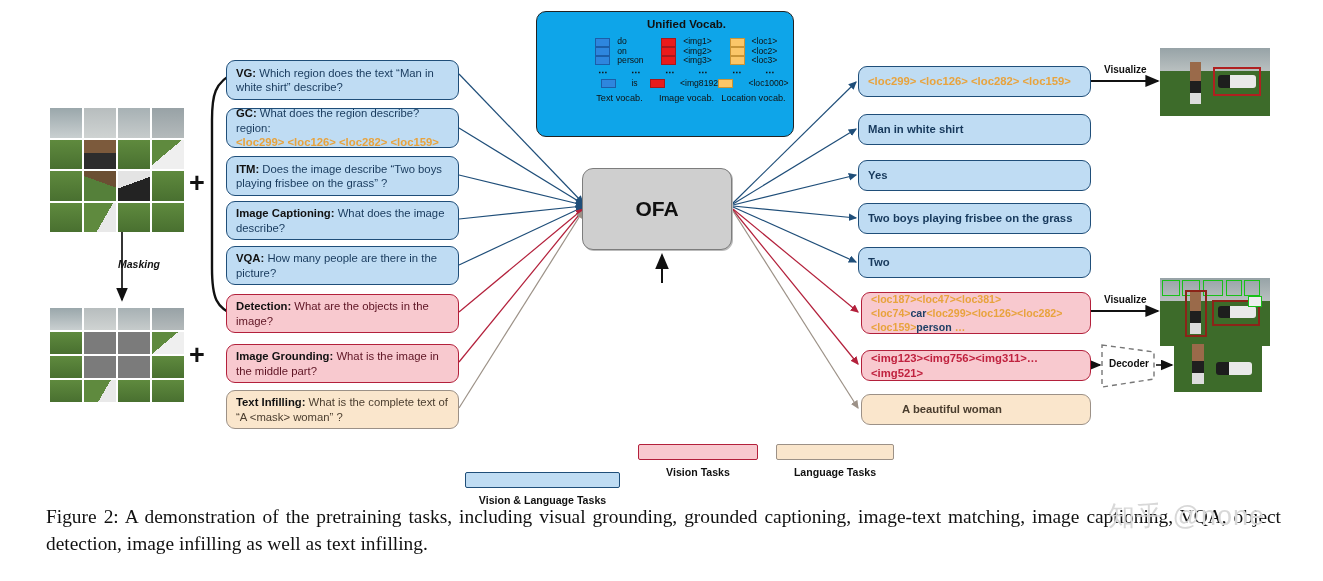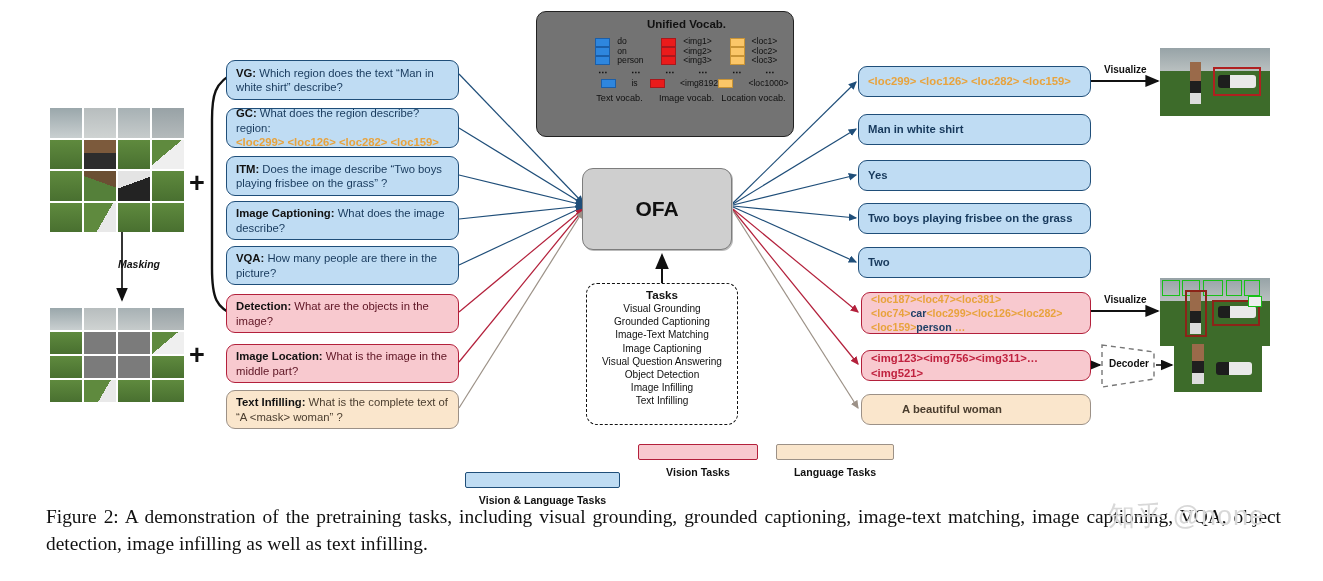--- a/index.html
+++ b/index.html
@@ -38,21 +38,21 @@
   
   .plus { position:absolute; font-size:27px; font-weight:bold; color:#111; z-index:5;
           font-family:"Liberation Sans", sans-serif; }
 
   
   .masklabel { position:absolute; font-size:10.5px; font-weight:bold; color:#111; z-index:5; }
 
   
   #vocab {
     position:absolute; left:536px; top:11px; width:258px; height:126px;
-    border:1.6px solid #222; border-radius:10px; background:#737373; z-index:6;padding-left:43px;
+    border:1.6px solid #222; border-radius:10px; background:#0ea5e9; z-index:6;padding-left:43px;
   }
   #vocab .title { text-align:center; font-size:11.5px; font-weight:bold; margin-top:6px; color:#111; }
   .vcols { display:flex; justify-content:space-around; margin-top:7px; padding:0 6px; }
   .vcol { display:flex; flex-direction:column; align-items:center; width:33%; }
   .vrow { display:flex; align-items:center; gap:7px; }
   .stack { width:15px; display:flex; flex-direction:column; }
   .stack i { display:block; height:9px; border:1px solid #1b5ea8; background:#2e86de; }
   .stack.red i { border-color:#a8181c; background:#ea1b1b; }
   .stack.or  i { border-color:#c99436; background:#fbc668; }
   .vwords { font-size:8.6px; color:#111; line-height:9.6px; text-align:left; }
@@ -240,21 +240,21 @@
 
   <div class="bubble b-vl" style="left:226px; top:246px; width:233px; height:39px;">
     <div class="txt"><span class="tag">VQA:</span><span> How many people are there in the picture?</span></div>
   </div>
 
   <div class="bubble b-v" style="left:226px; top:294px; width:233px; height:39px;">
     <div class="txt"><span class="tag-v">Detection:</span><span> What are the objects in the image?</span></div>
   </div>
 
   <div class="bubble b-v" style="left:226px; top:344px; width:233px; height:39px;">
-    <div class="txt"><span class="tag-v">Image Location:</span><span> What is the image in the middle part?</span></div>
+    <div class="txt"><span class="tag-v">Image Grounding:</span><span> What is the image in the middle part?</span></div>
   </div>
 
   <div class="bubble b-l" style="left:226px; top:390px; width:233px; height:39px;">
     <div class="txt"><span class="tag">Text Infilling:</span><span> What is the complete text of “A &lt;mask&gt; woman” ?</span></div>
   </div>
 
   <div id="vocab">
     <div class="title">Unified Vocab.</div>
     <div class="vcols">
 
@@ -328,33 +328,20 @@
           <span class="vwords">&lt;loc1000&gt;</span>
         </div>
         <div class="vcap">Location vocab.</div>
       </div>
 
     </div>
   </div>
 
   <div id="ofa">OFA</div>
 
-  <div id="tasks">
-    <div class="th">Tasks</div>
-    <ul>
-      <li>Visual Grounding</li>
-      <li>Grounded Captioning</li>
-      <li>Image-Text Matching</li>
-      <li>Image Captioning</li>
-      <li>Visual Question Answering</li>
-      <li>Object Detection</li>
-      <li>Image Infilling</li>
-      <li>Text Infilling</li>
-    </ul>
-  </div>
 
   <div class="bubble b-vl" style="left:858px; top:66px; width:233px; height:31px;">
     <div class="txt loc">&lt;loc299&gt; &lt;loc126&gt; &lt;loc282&gt; &lt;loc159&gt;</div>
   </div>
 
   <div class="bubble b-vl" style="left:858px; top:114px; width:233px; height:31px;">
     <div class="txt" style="font-weight:bold">Man in white shirt</div>
   </div>
 
   <div class="bubble b-vl" style="left:858px; top:160px; width:233px; height:31px;">

